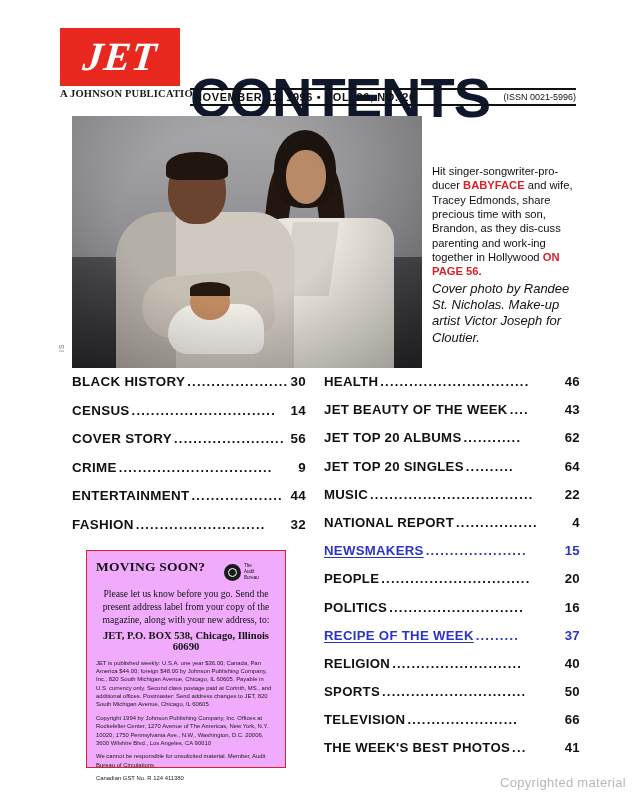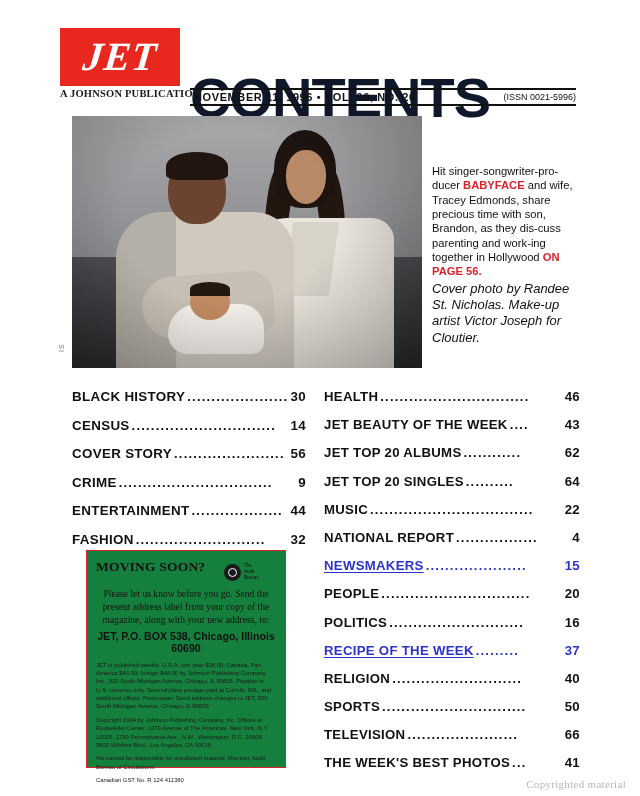--- a/index.html
+++ b/index.html
@@ -298,21 +298,21 @@
 
   
   .toc {
     position: absolute;
     left: 72px;
     top: 374px;
     width: 508px;
   }
   .toc-col {
     position: absolute;
-    top: 15px;
+    top: 0;
   }
   .toc-col.left { left: 0; width: 234px; }
   .toc-col.right { left: 252px; width: 256px; }
 
   .toc-entry {
     display: flex;
     align-items: baseline;
     font-family: "Liberation Sans", sans-serif;
     font-weight: bold;
     font-size: 13.4px;
@@ -345,21 +345,21 @@
   
   .moving-box {
     position: absolute;
     left: 86px;
     top: 550px;
     width: 200px;
     height: 218px;
     border: 1.5px solid #d8232a;
     box-sizing: border-box;
     padding: 8px 9px 6px 9px;
-    background: #15803d;
+    background: #f0abfc;
   }
   .moving-head {
     display: flex;
     align-items: flex-start;
     justify-content: space-between;
   }
   .moving-title {
     font-family: "Liberation Serif", serif;
     font-weight: bold;
     font-size: 13.5px;
@@ -399,45 +399,44 @@
   .moving-body {
     margin-top: 3px;
     font-family: "Liberation Serif", serif;
     font-size: 9.6px;
     line-height: 1.34;
     color: #111;
     text-align: center;
   }
   .moving-addr {
     margin-top: 3px;
-    font-family: Liberation Sans, sans-serif;
+    font-family: Liberation Serif, serif;
     font-weight: bold;
     font-size: 10.6px;
     text-align: center;
     color: #111;
   }
   .fine-print {
     margin-top: 7px;
     font-family: "Liberation Sans", sans-serif;
     font-size: 5.9px;
     line-height: 1.42;
     color: #1a1a1a;
     text-align: left;
   }
   .fine-print p { margin: 0 0 5px 0; }
 
   
   .copyright-note {
     position: absolute;
     right: 14px;
     bottom: 6px;
-    font-size: 11px;
+    font-size: 13px;
     color: #b9b9b9;
     letter-spacing: 0.3px;
-    font-family: Liberation Serif, serif;
   }
 </style>
 </head>
 <body>
 
 <div class="page">
 
   <div class="masthead">
     <div class="jet-logo">
       <span class="jet-logo-text">JET</span>

